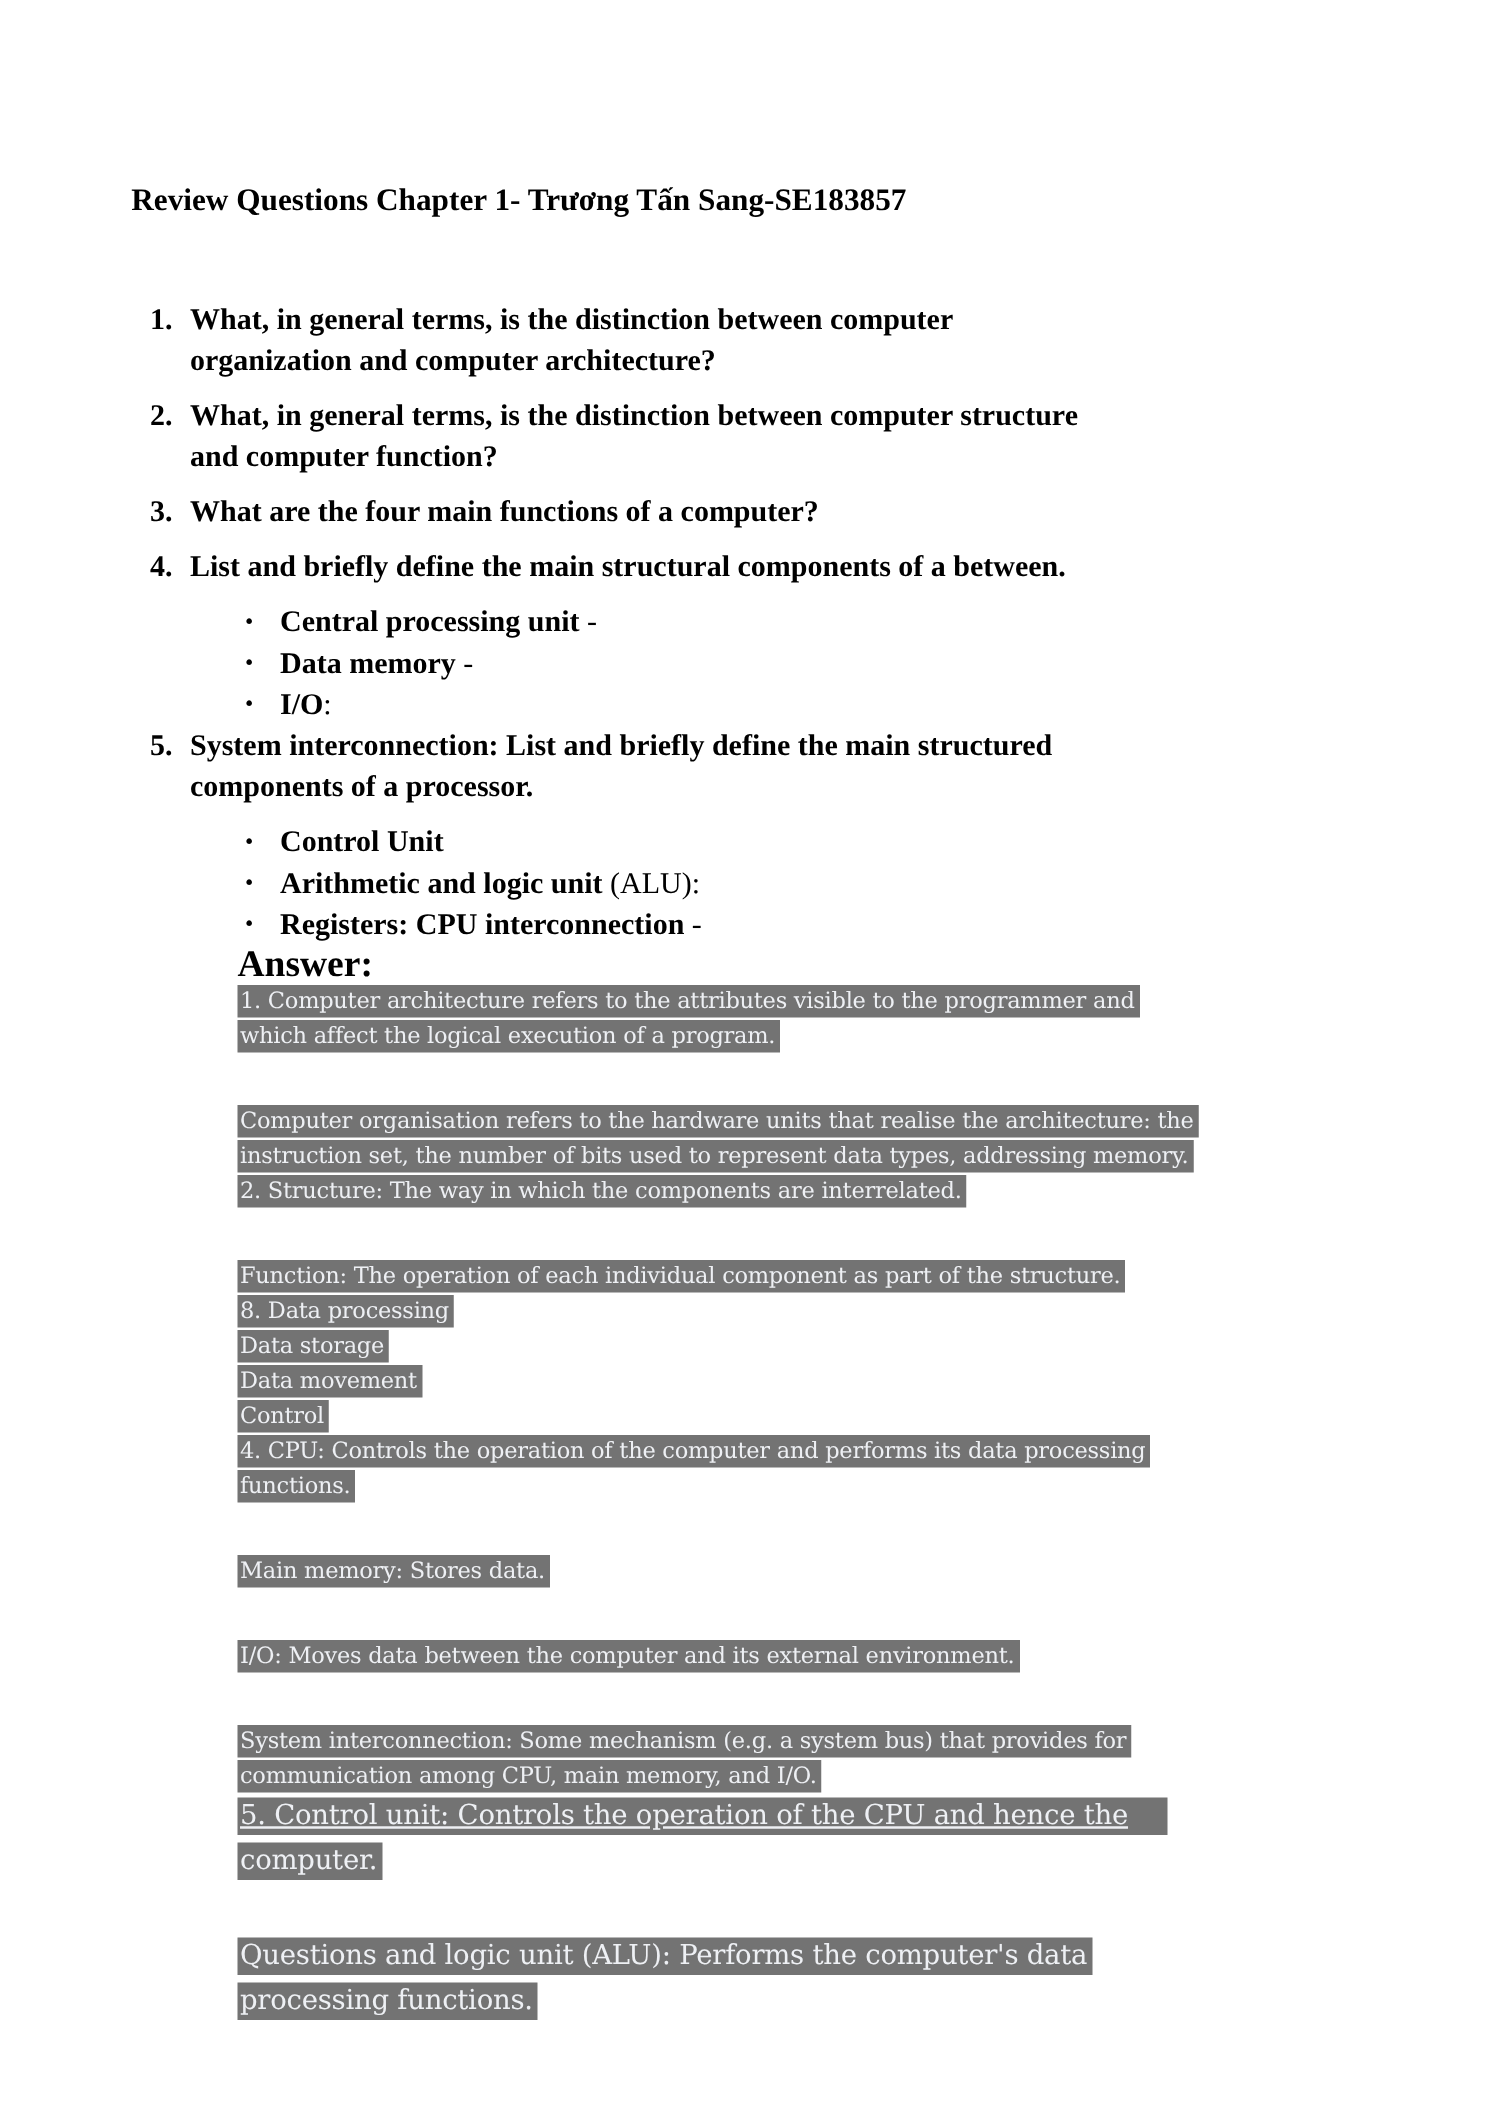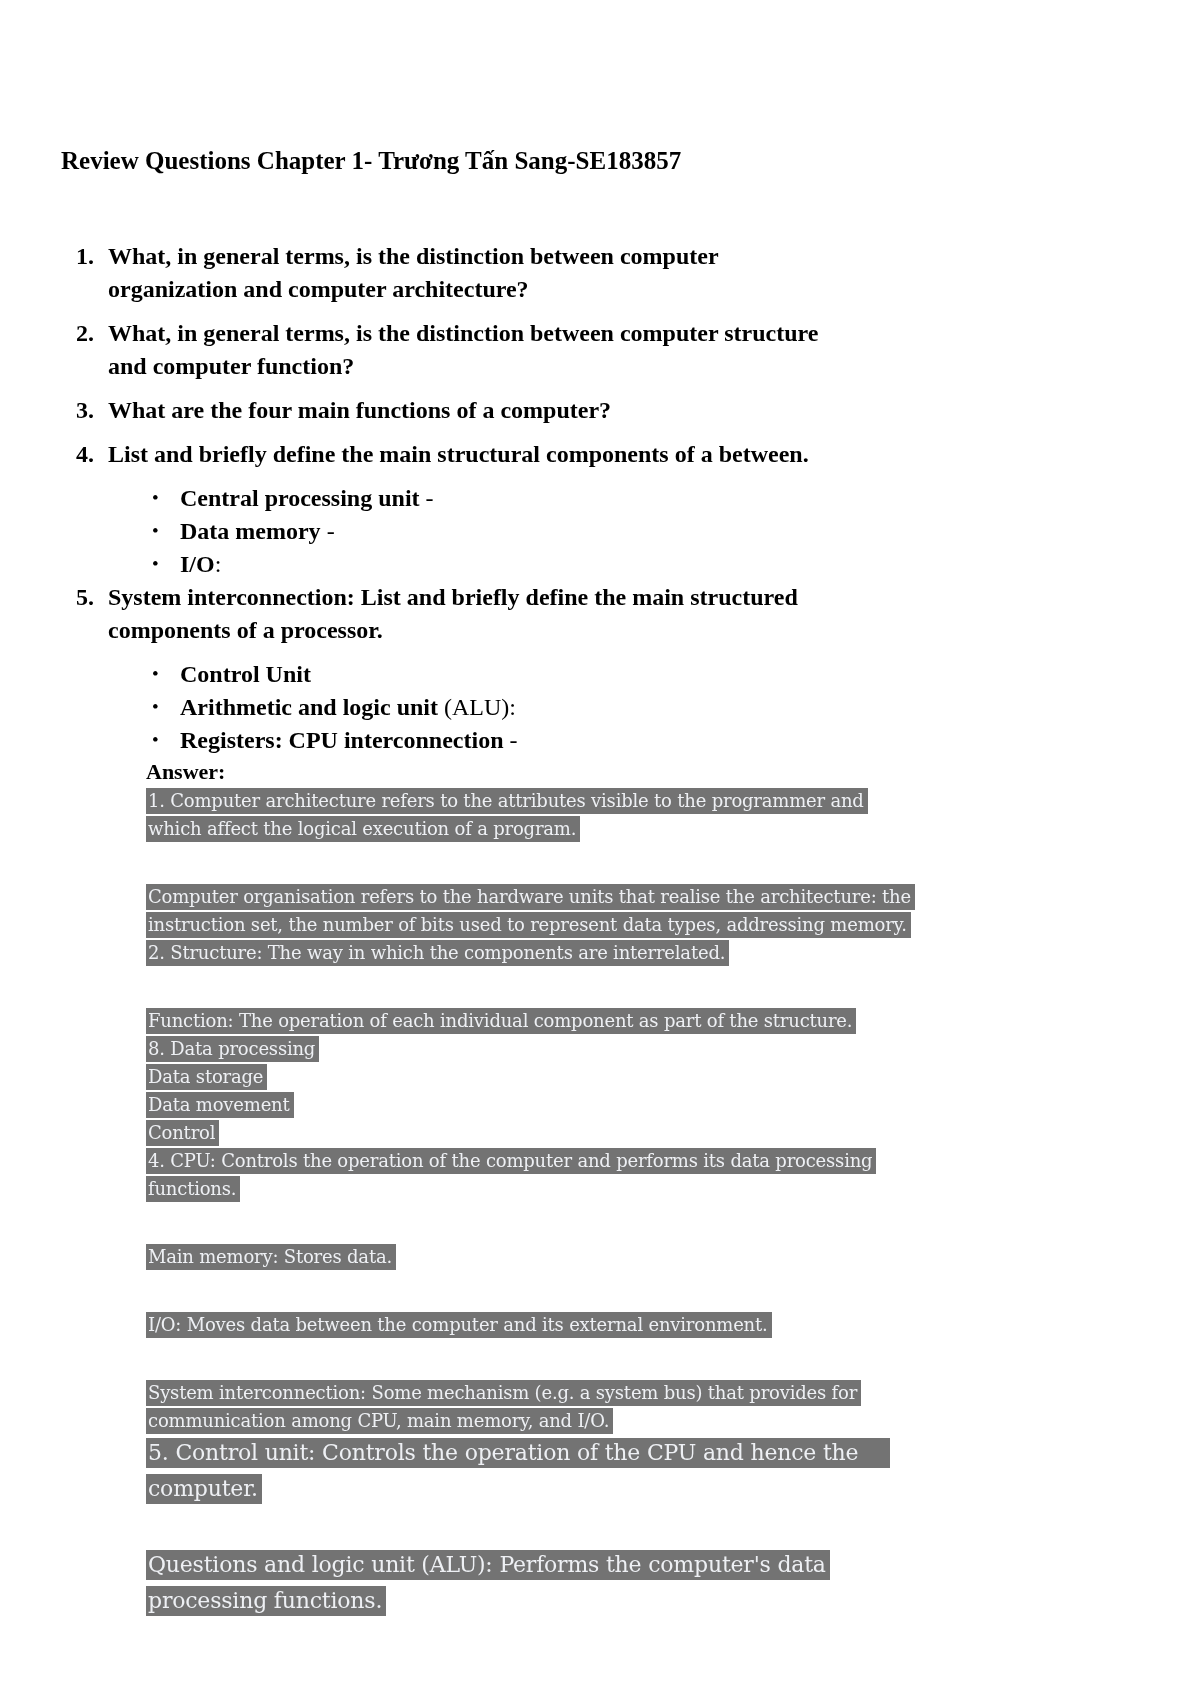--- a/index.html
+++ b/index.html
@@ -11,21 +11,21 @@
     width: 1200px;
     height: 1698px;
     font-family: "Liberation Serif", serif;
     color: #000000;
     overflow: hidden;
   }
   .page {
     box-sizing: border-box;
     width: 1200px;
     height: 1360px;
-    padding: 146px 100px 0 61px;
+    padding: 146px 100px 0 105px;
   }
   .doc-title {
     font-size: 25px;
     font-weight: bold;
     line-height: 30px;
     margin: 0 0 64px 0;
   }
   .questions {
     margin: 0;
     padding: 0;
@@ -65,21 +65,21 @@
   .b .dot {
     position: absolute;
     left: 91px;
     top: -1px;
     font-size: 19px;
     font-weight: normal;
   }
   .b .rest { font-weight: normal; }
   .answer-label {
     margin: 0 0 0 85px;
-    font-size: 22px;
+    font-size: 30px;
     font-weight: bold;
     line-height: 30px;
   }
   .answers {
     margin-left: 85px;
   }
   .ans-line {
     font-family: "DejaVu Serif", serif;
     font-size: 18px;
     line-height: 28px;
@@ -88,21 +88,21 @@
   .ans-line .hl {
     background: #737373;
     color: #eef0f4;
     padding: 2px 4px 3px 2px;
   }
   .ans-line.lg {
     font-size: 22px;
     line-height: 36px;
   }
   .ans-line.gap { margin-top: 40px; }
-  .ans-line.tail .hl { padding-right: 32px; }
+  .ans-line.tail .hl { padding-right: 32px; text-decoration: underline; }
 </style>
 </head>
 <body>
 
 <div class="page">
 
   <h1 class="doc-title">Review Questions Chapter 1- Trương Tấn Sang-SE183857</h1>
 
   <ol class="questions">
 

